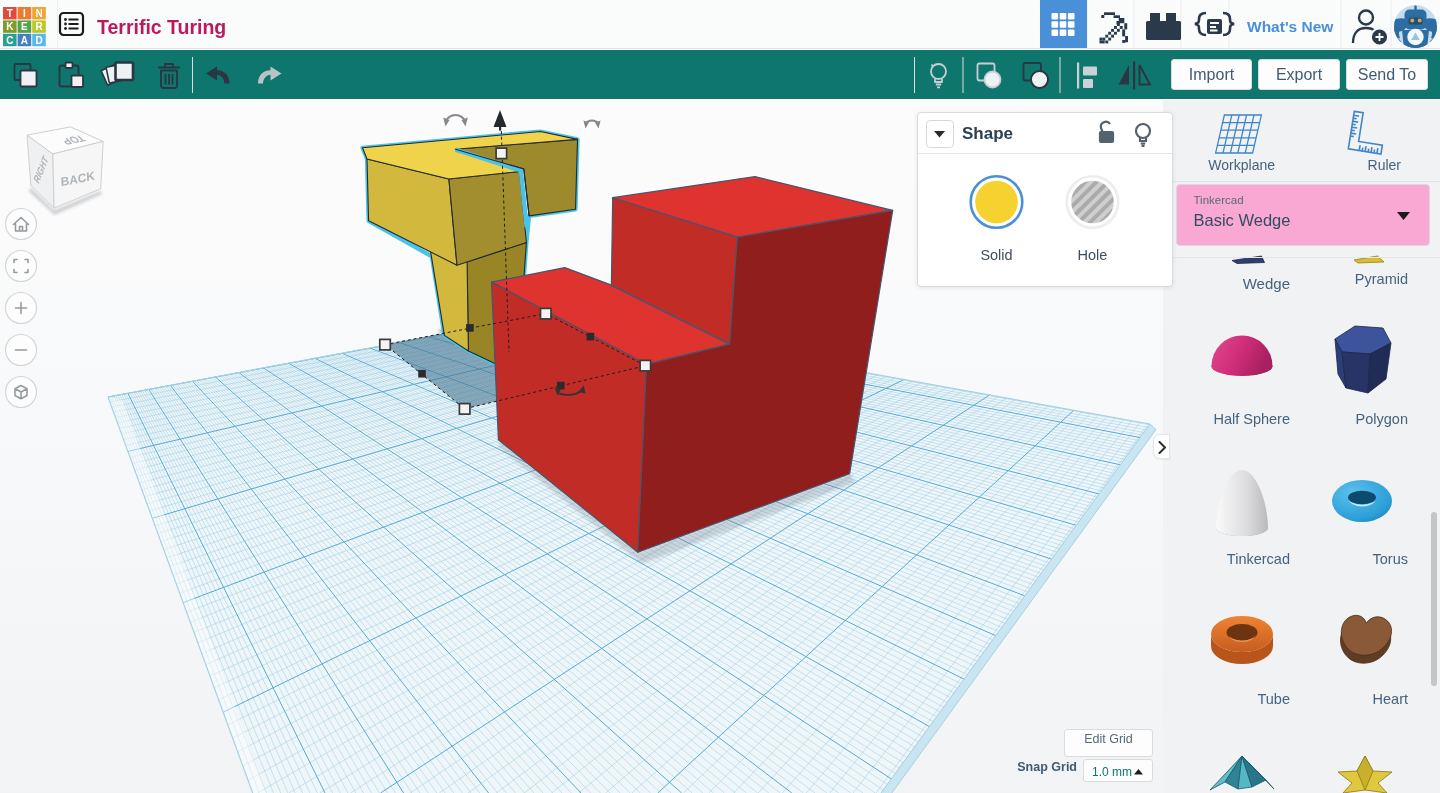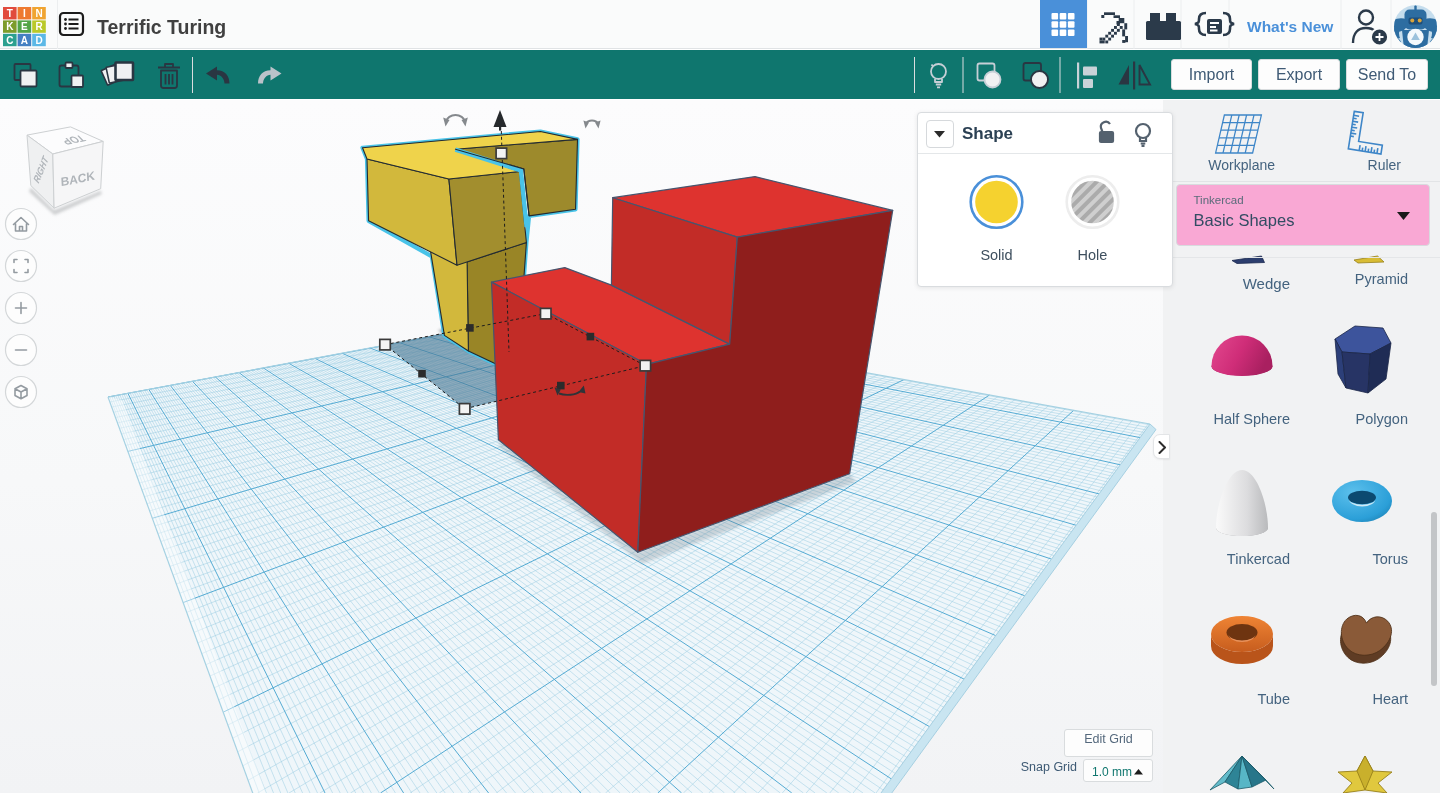--- a/index.html
+++ b/index.html
@@ -36,21 +36,21 @@
       <rect x="2" y="2" width="23" height="22" rx="3.5" fill="none" stroke="#1b1b1b" stroke-width="2.2"></rect>
       <g fill="#1b1b1b">
         <circle cx="7.5" cy="8.5" r="1.4"></circle>
         <circle cx="7.5" cy="13" r="1.4"></circle>
         <circle cx="7.5" cy="17.5" r="1.4"></circle>
         <rect x="10.5" y="7.5" width="10" height="2"></rect>
         <rect x="10.5" y="12" width="10" height="2"></rect>
         <rect x="10.5" y="16.5" width="10" height="2"></rect>
       </g>
     </svg>
-    <div class="abs" style="left:97px;top:16px;font-size:19.5px;font-weight:bold;color:#404040">Terrific Turing</div>
+    <div class="abs" style="left:97px;top:16px;font-size:19.5px;font-weight:bold;color:#be185d">Terrific Turing</div>
     <div class="abs" style="left:1247px;top:18px;font-size:15.5px;color:#4a90d9;font-weight:bold">What's New</div>
     <svg width="410" height="49" viewBox="1030 0 410 49" style="position:absolute;left:1030px;top:0">
       <line x1="1087" y1="0" x2="1087" y2="49" stroke="#eceeef" stroke-width="1"></line>
       <line x1="1134" y1="0" x2="1134" y2="49" stroke="#eceeef" stroke-width="1"></line>
       <line x1="1181" y1="0" x2="1181" y2="49" stroke="#eceeef" stroke-width="1"></line>
       <line x1="1229" y1="0" x2="1229" y2="49" stroke="#eceeef" stroke-width="1"></line>
       <line x1="1341" y1="0" x2="1341" y2="49" stroke="#eceeef" stroke-width="1"></line>
       <line x1="1391" y1="0" x2="1391" y2="49" stroke="#eceeef" stroke-width="1"></line>
       <rect x="1040" y="0" width="47" height="48" fill="#4a90d9"></rect>
       <rect x="1051.5" y="13.0" width="6.6" height="6.6" rx="1" fill="#fff"></rect>
@@ -481,21 +481,21 @@
       <circle cx="21" cy="308" r="15.5" fill="#fdfdfd" stroke="#d4d7d9" stroke-width="1.2"></circle>
       <circle cx="21" cy="350" r="15.5" fill="#fdfdfd" stroke="#d4d7d9" stroke-width="1.2"></circle>
       <circle cx="21" cy="392" r="15.5" fill="#fdfdfd" stroke="#d4d7d9" stroke-width="1.2"></circle>
       <path d="M13.5,224.5 21,217.5 28.5,224.5 M15.5,223.5 15.5,231 26.5,231 26.5,223.5 M19.5,231 19.5,226.5 22.5,226.5 22.5,231" fill="none" stroke="#949ba1" stroke-width="1.6" stroke-linecap="round" stroke-linejoin="round"></path>
       <path d="M14,262.5 14,259.5 17,259.5 M25,259.5 28,259.5 28,262.5 M28,269.5 28,272.5 25,272.5 M17,272.5 14,272.5 14,269.5" fill="none" stroke="#949ba1" stroke-width="1.6" stroke-linecap="round" stroke-linejoin="round"></path>
       <path d="M21,302.5 21,313.5 M15.5,308 26.5,308" fill="none" stroke="#949ba1" stroke-width="1.6" stroke-linecap="round" stroke-linejoin="round"></path>
       <path d="M15.5,350 26.5,350" fill="none" stroke="#949ba1" stroke-width="1.6" stroke-linecap="round" stroke-linejoin="round"></path>
       <path d="M21,385.5 27,388.8 27,395.5 21,398.8 15,395.5 15,388.8 Z M15,388.8 21,392 27,388.8 M21,392 21,398.8" fill="none" stroke="#949ba1" stroke-width="1.6" stroke-linecap="round" stroke-linejoin="round"></path>
     </svg>
     <div class="btn" style="left:1064px;top:629px;width:89px;height:28px;font-size:12.5px;line-height:19px;color:#54687c">Edit Grid</div>
-    <div class="abs" style="left:1000px;top:660px;width:77px;text-align:right;font-size:12.5px;color:#3e5a74;font-weight:normal">Snap Grid</div>
+    <div class="abs" style="left:1000px;top:660px;width:77px;text-align:right;font-size:12.5px;color:#3e5a74;font-weight:bold">Snap Grid</div>
     <div class="btn" style="left:1083px;top:659px;width:70px;height:23px">
       <span style="position:absolute;left:8px;top:4.5px;font-size:12px;color:#0f766e">1.0 mm</span>
       <svg width="10" height="7" style="position:absolute;right:8px;top:9px">
         <polygon points="0,5.5 4.5,0 9,5.5" fill="#1c1c1c"></polygon>
       </svg>
     </div>
   </div>
 <div class="abs" style="left:1153px;top:434px;width:17px;height:25px;background:#fff;border:1px solid #e3e5e7;border-radius:7px 0 0 7px;box-shadow:0 1px 2px rgba(0,0,0,.06);z-index:5">
     <svg width="9" height="13" style="position:absolute;left:4px;top:6px">
       <polyline points="1.5,1 7,6.5 1.5,12" fill="none" stroke="#2d2d2d" stroke-width="2" stroke-linecap="round" stroke-linejoin="round"></polyline>
@@ -594,21 +594,21 @@
       <g stroke="#97801a" stroke-width="0.9">
         <polygon points="1365,756 1373,771 1392,772 1378,783 1387,793 1365,790 1343,793 1352,783 1338,772 1357,771" fill="#e0c83e"></polygon>
         <polygon points="1365,756 1373,771 1365,790 1357,771" fill="#c9b02c"></polygon>
       </g>
     </svg>
     <div class="lbl" style="left:37px;top:57px;width:75px;font-size:14px">Workplane</div>
     <div class="lbl" style="left:168px;top:57px;width:70px;font-size:14px">Ruler</div>
     <div class="abs" style="left:0;top:81px;width:277px;height:1px;background:#e2e4e6"></div>
     <div class="abs" style="left:12.5px;top:84px;width:254px;height:61.5px;background:#f9a8d4;border:1px solid #d8dbde;border-radius:4px">
       <div style="position:absolute;left:17px;top:9px;font-size:11.5px;color:#5a6b7a">Tinkercad</div>
-      <div style="position:absolute;left:17px;top:26px;font-size:16.5px;color:#334c63">Basic Shapes</div>
+      <div style="position:absolute;left:17px;top:26px;font-size:16.5px;color:#334c63">Basic Wedge</div>
       <svg width="14" height="9" style="position:absolute;right:18px;top:27px">
         <polygon points="0,0 13,0 6.5,8" fill="#1a1a1a"></polygon>
       </svg>
     </div>
     <div class="abs" style="left:0;top:157px;width:277px;height:1px;background:#e4e6e8"></div>
     <div class="lbl" style="left:37px;top:175px;width:90px;font-size:15px">Wedge</div>
     <div class="lbl" style="left:155px;top:171px;width:90px;font-size:14.5px">Pyramid</div>
     <div class="lbl" style="left:37px;top:311px;width:90px;font-size:14.5px">Half Sphere</div>
     <div class="lbl" style="left:155px;top:311px;width:90px;font-size:14.5px">Polygon</div>
     <div class="lbl" style="left:37px;top:451px;width:90px;font-size:14.5px">Tinkercad</div>

